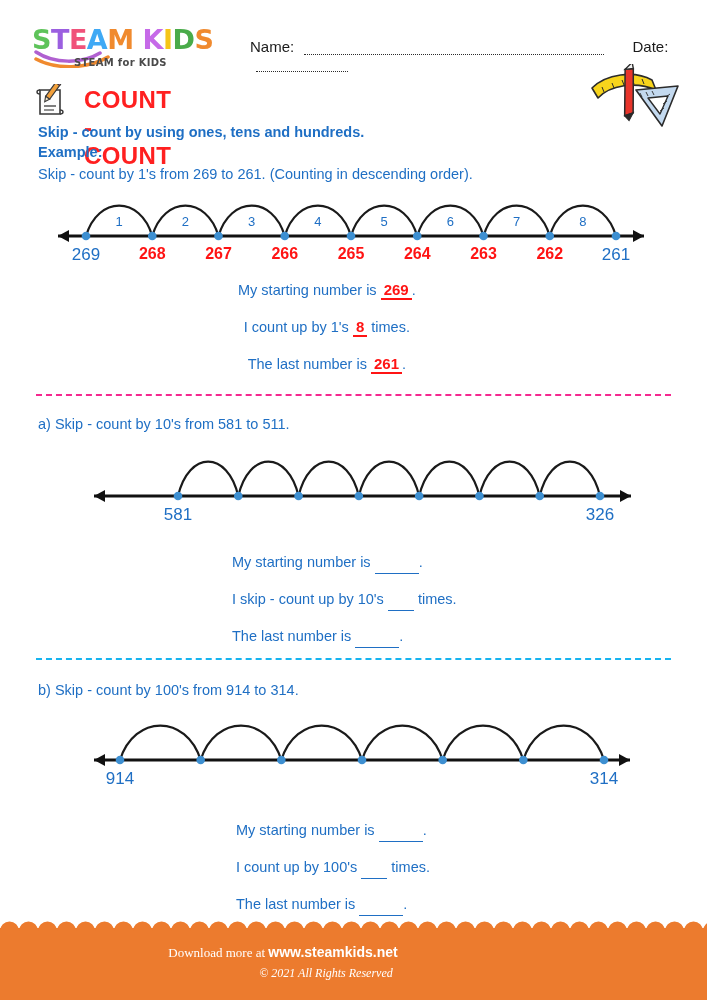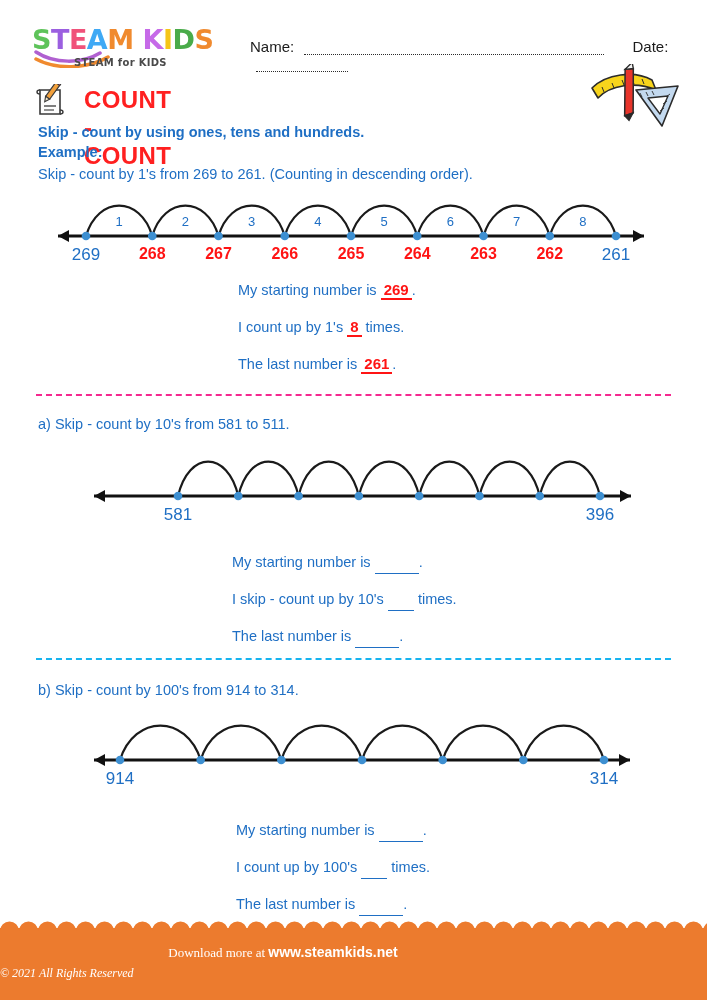--- a/index.html
+++ b/index.html
@@ -68,21 +68,21 @@
   .divider.pink { border-top:2px dashed #f5288f; }
   .divider.blue { border-top:2px dashed #16b4f0; }
 
   
   .footer { position:absolute; left:0; bottom:0; width:707px; height:72px;
             background:#ec7b2e; }
   .scallop { position:absolute; left:0; top:-11px; width:707px; height:12px; }
   .footer-line1 { position:absolute; left:0; top:16px; width:566px; text-align:center;
                   color:#fff; font-size:13px; font-family:"Liberation Serif", serif; }
   .footer-line1 b { font-family:"Liberation Sans", sans-serif; font-size:14px; }
-  .footer-line2 { position:absolute; left:0; top:38px; width:652px; 
+  .footer-line2 { position:absolute; left:0; top:38px; width:652px; text-align:center;
                   color:#fff; font-size:12px; font-family:"Liberation Serif", serif;
                   font-style:italic; }
 </style>
 </head>
 <body>
 
 <div class="page">
 
   <div class="header">
 
@@ -188,21 +188,21 @@
       <div class="arc-num" style="left: 63.125px; top: 18.4px;">1</div>
       <div class="arc-num" style="left: 129.375px; top: 18.4px;">2</div>
       <div class="arc-num" style="left: 195.625px; top: 18.4px;">3</div>
       <div class="arc-num" style="left: 261.875px; top: 18.4px;">4</div>
       <div class="arc-num" style="left: 328.125px; top: 18.4px;">5</div>
       <div class="arc-num" style="left: 394.375px; top: 18.4px;">6</div>
       <div class="arc-num" style="left: 460.625px; top: 18.4px;">7</div>
       <div class="arc-num" style="left: 526.875px; top: 18.4px;">8</div>
     </div>
 
-  <div class="stmts" style="left:238px; top:278px;">
+  <div class="stmts" style="left:238px; top:278px;text-align:center;">
     <div class="stmt">
       <span>My starting number is </span><span class="ans">269</span><span>.</span>
     </div>
     <div class="stmt">
       <span>I count up by 1's </span><span class="ans">8</span><span> times.</span>
     </div>
     <div class="stmt">
       <span>The last number is </span><span class="ans">261</span><span>.</span>
     </div>
   </div>
@@ -227,21 +227,21 @@
         <circle cx="88" cy="48" r="4.3" fill="#3d8fd1"></circle>
         <circle cx="148.28571428571428" cy="48" r="4.3" fill="#3d8fd1"></circle>
         <circle cx="208.57142857142856" cy="48" r="4.3" fill="#3d8fd1"></circle>
         <circle cx="268.8571428571429" cy="48" r="4.3" fill="#3d8fd1"></circle>
         <circle cx="329.1428571428571" cy="48" r="4.3" fill="#3d8fd1"></circle>
         <circle cx="389.42857142857144" cy="48" r="4.3" fill="#3d8fd1"></circle>
         <circle cx="449.7142857142857" cy="48" r="4.3" fill="#3d8fd1"></circle>
         <circle cx="510" cy="48" r="4.3" fill="#3d8fd1"></circle>
       </svg>
       <div class="nl-label blue" style="left: 88px; top: 57px;">581</div>
-      <div class="nl-label blue" style="left: 510px; top: 57px;">396</div>
+      <div class="nl-label blue" style="left: 510px; top: 57px;">326</div>
     </div>
 
   <div class="stmts" style="left:232px; top:550px;">
     <div class="stmt">
       <span>My starting number is </span><span class="blank w-long"></span><span>.</span>
     </div>
     <div class="stmt">
       <span>I skip - count up by 10's </span><span class="blank w-short"></span><span> times.</span>
     </div>
     <div class="stmt">

